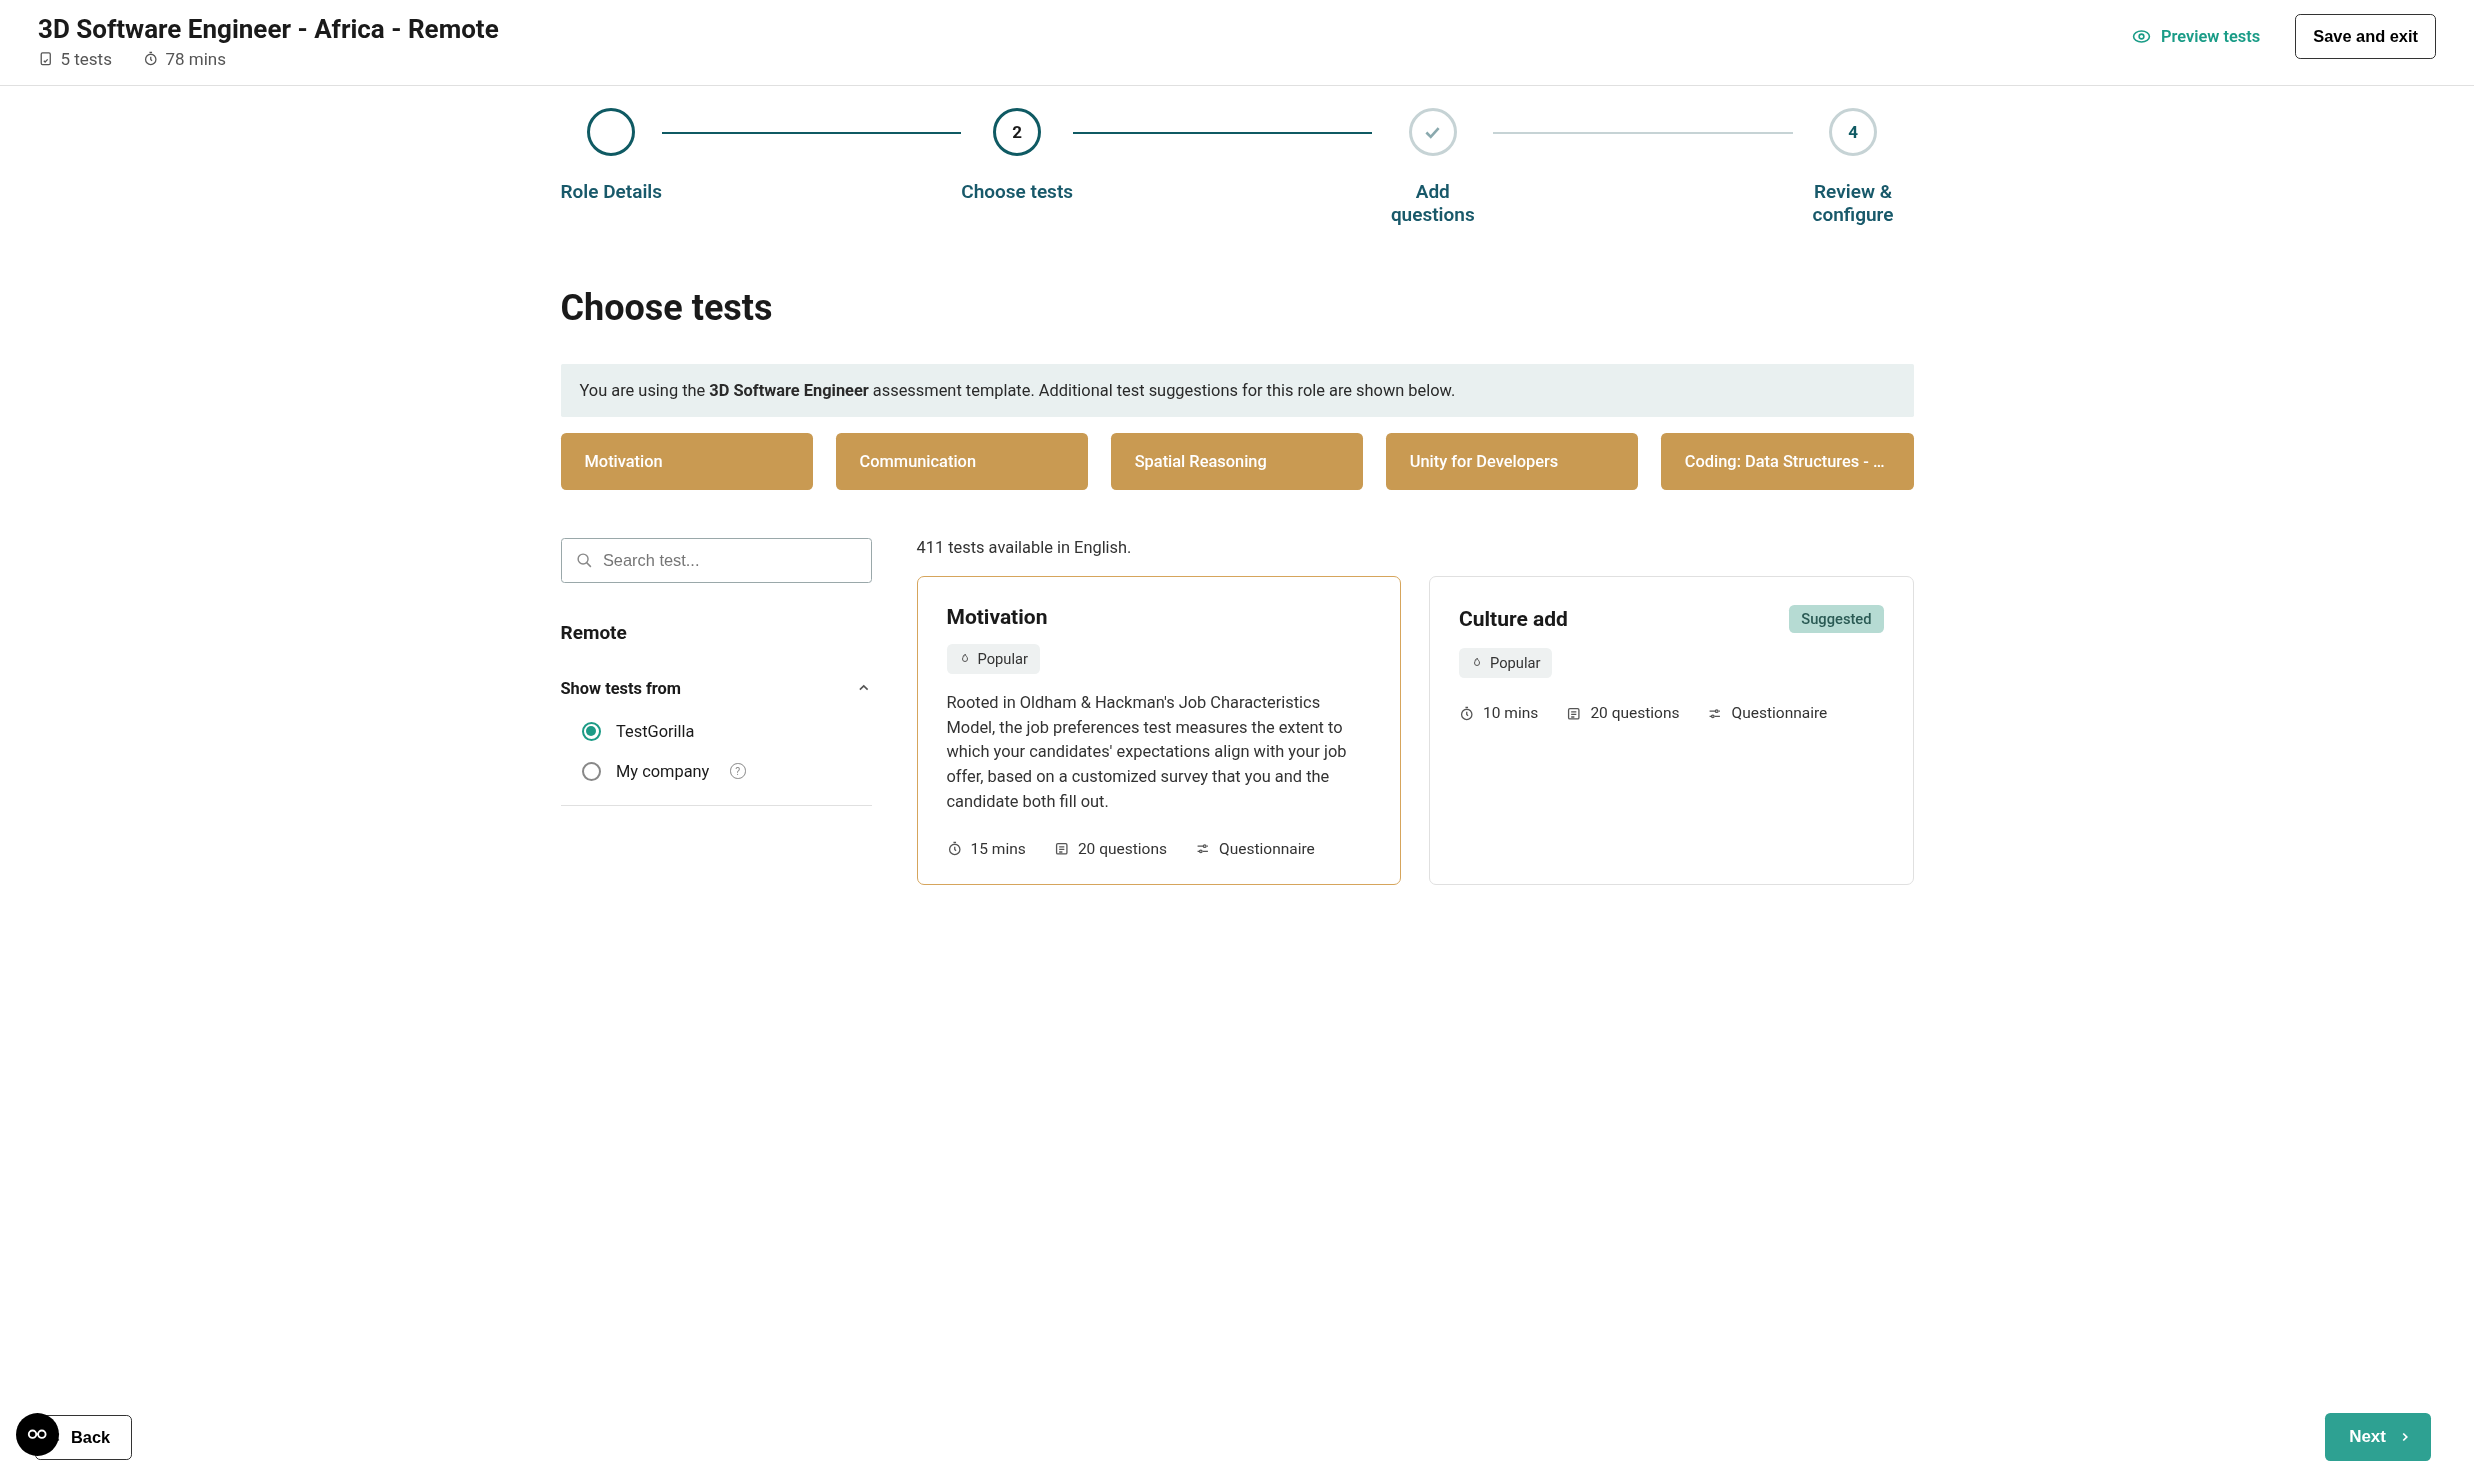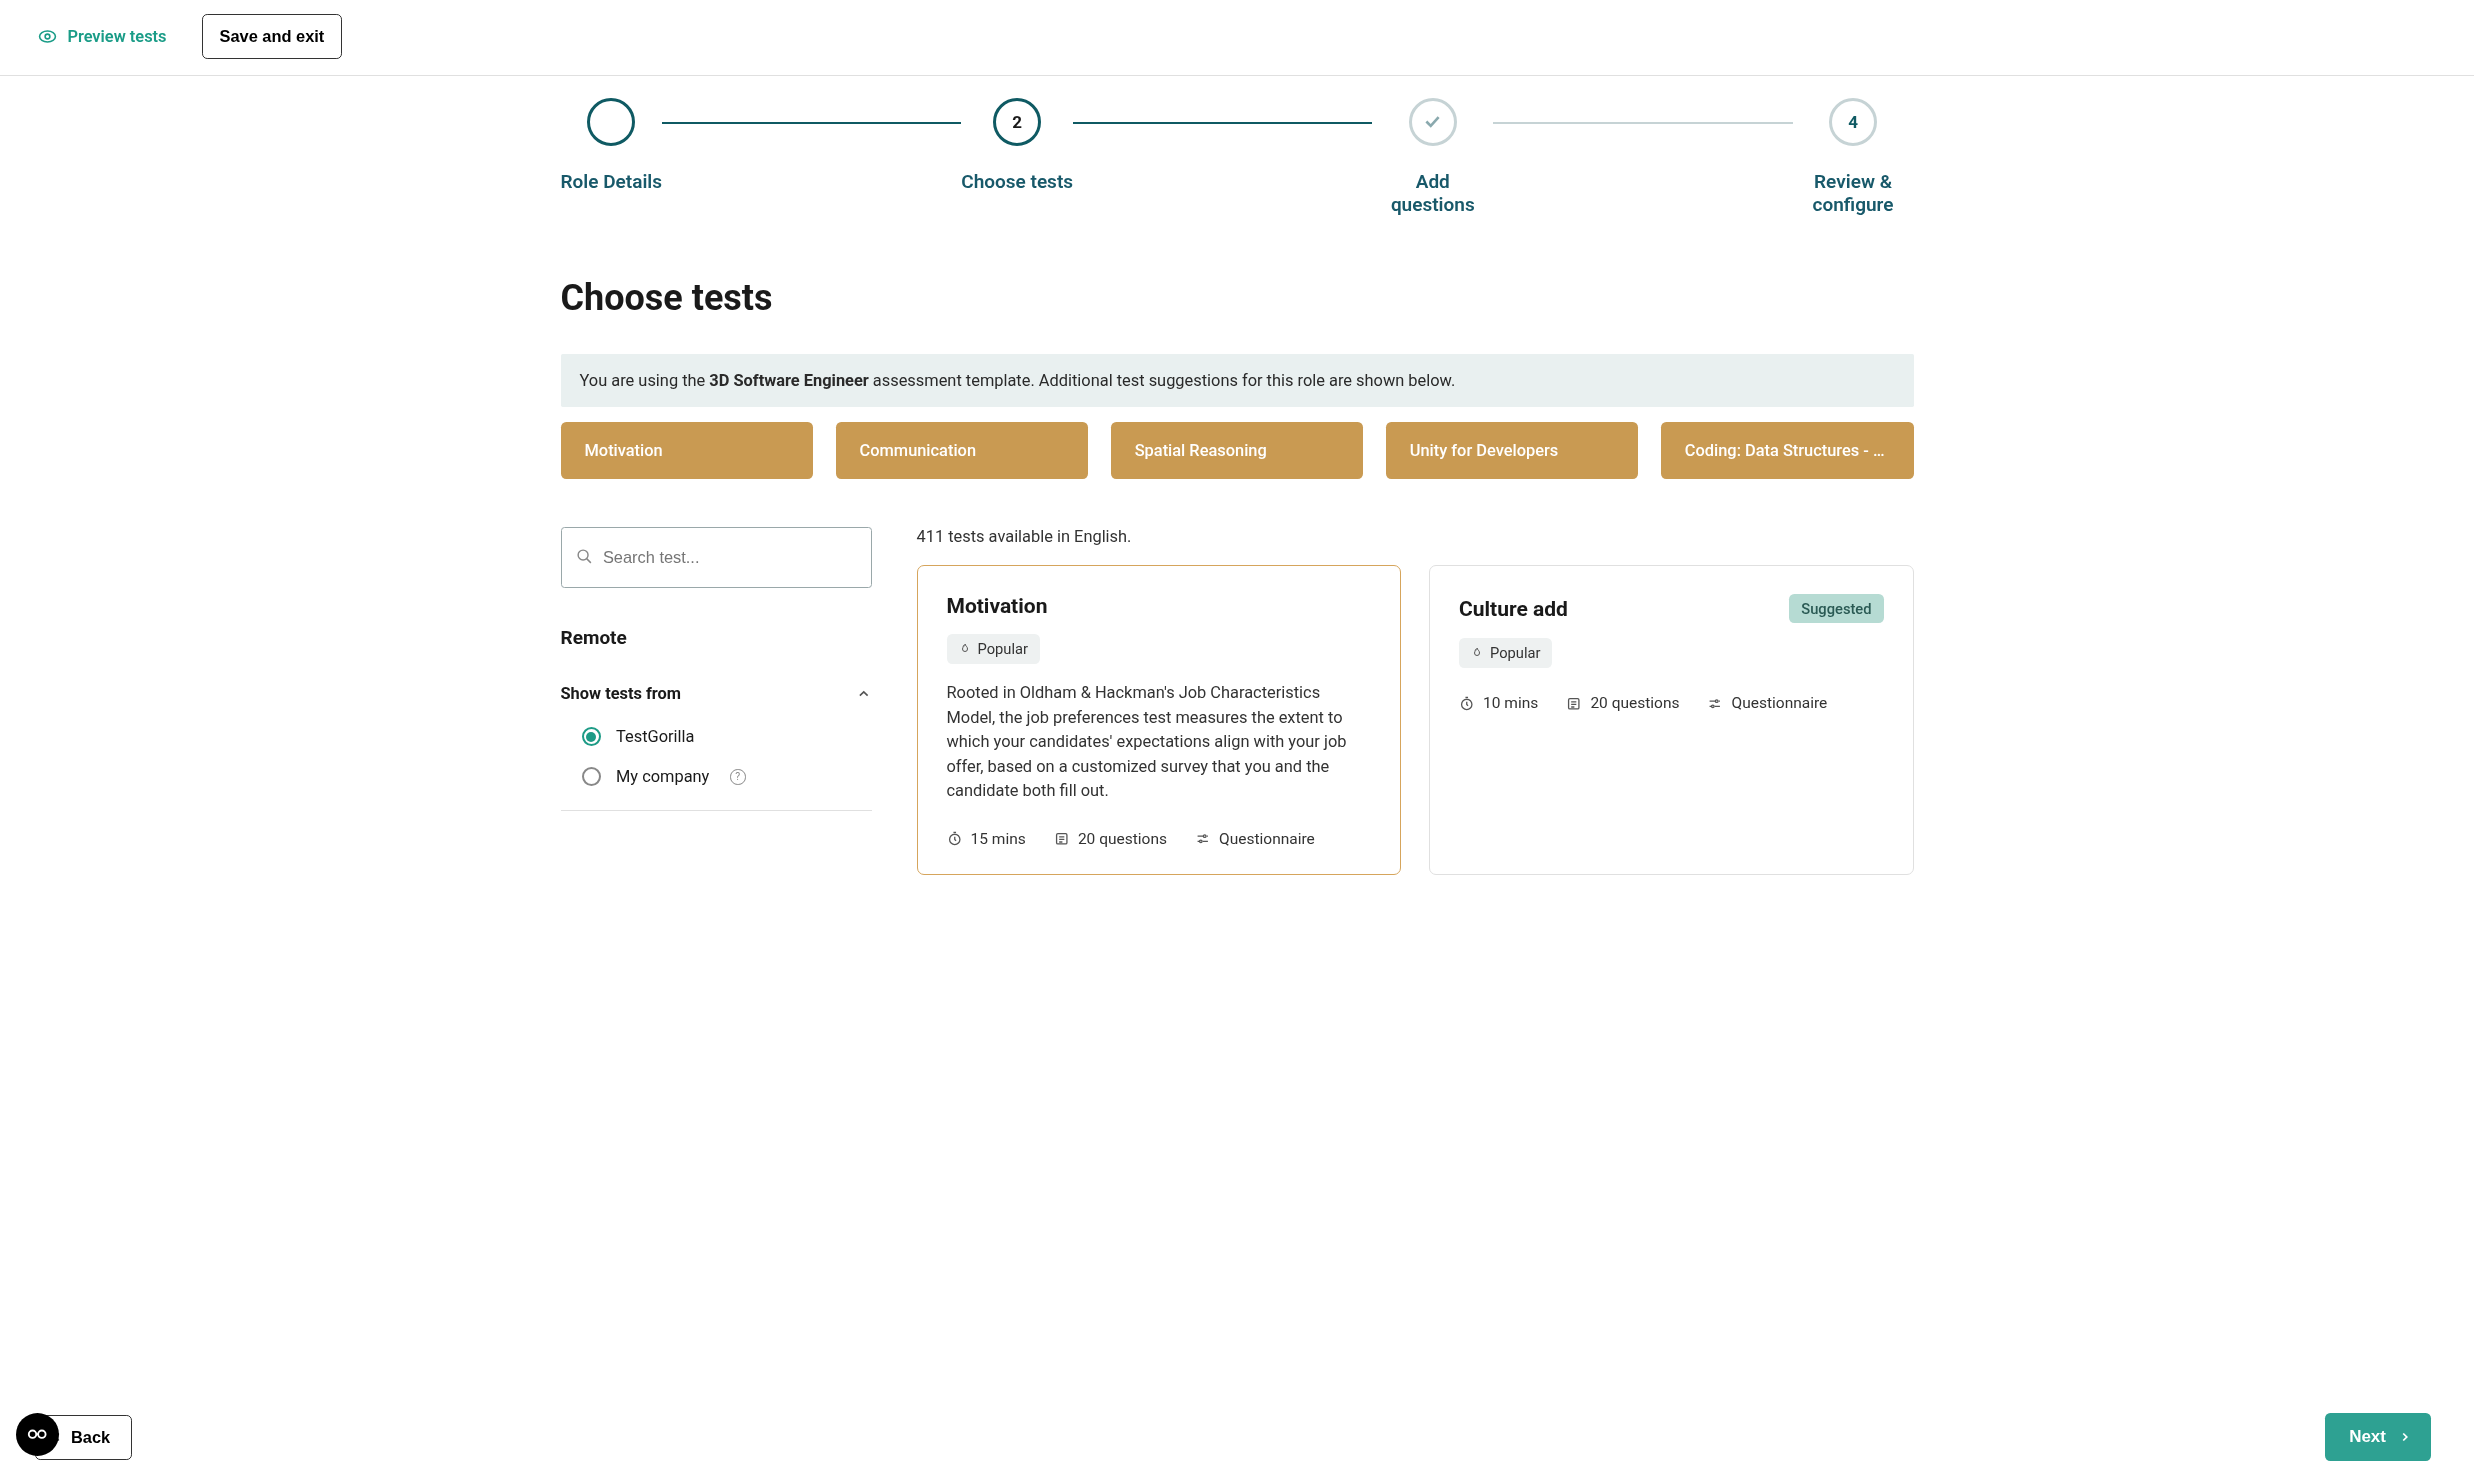--- a/index.html
+++ b/index.html
@@ -45,21 +45,21 @@
     .selected-tests { display: flex; gap: 22.4px; margin-bottom: 48px; }
     .selected-test-chip {
       flex: 1; background: #c99a52; color: #fff; font-size: 16.4px; font-weight: 500;
       padding: 19px 24px; border-radius: 5.2px; cursor: pointer; overflow: hidden; white-space: nowrap; text-overflow: ellipsis;
     }
     
     .main-row { display: flex; gap: 45px; }
     .sidebar { width: 311px; flex-shrink: 0; }
     .results-col { flex: 1; }
     
-    .search-box { border: 1.3px solid #9aa8aa; border-radius: 3.5px; display: flex; align-items: flex-start; padding: 20px 14px; gap: 10.4px; }
+    .search-box { border: 1.3px solid #9aa8aa; border-radius: 3.5px; display: flex; align-items: center; padding: 12px 14px; gap: 10.4px; }
     .search-input { border: none; outline: none; font-size: 16.4px; flex:1; color:#555; background: transparent; }
     
     .filters-heading { font-size: 19px; font-weight: 700; margin-top: 38px; }
     .filter-group-title { font-size: 16.4px; font-weight: 700; margin-top: 35px; display: flex; justify-content: space-between; align-items: center; cursor:pointer; }
     .filter-options { margin-top: 24px; display: flex; flex-direction: column; gap: 21px; padding-left: 21px; padding-bottom: 24px; border-bottom: 0.9px solid #e0e0e0;}
     .filter-option { display: flex; align-items: center; gap: 15.5px; font-size: 16.4px; cursor: pointer;}
     .radio { width: 19px; height: 19px; border: 2.2px solid #888; border-radius: 50%; display:flex; align-items:center; justify-content:center; }
     .radio.selected { border-color: #1d9b86; }
     .radio.selected::after { content:''; width: 10.4px; height: 10.4px; background:#1d9b86; border-radius:50%; }
     .help-circle { width:15.5px; height:15.5px; border:1.3px solid #888; border-radius:50%; display:inline-flex; align-items:center; justify-content:center; font-size:10.4px; color:#888; margin-left:5.2px;}
@@ -85,20 +85,43 @@
     .next-btn { background: #2ea192; color: #fff; border: none; padding: 14px 19px 14px 24px; font-size: 17px; font-weight: 600; border-radius: 5.2px; cursor: pointer; display:flex; align-items:center; gap:12px;}
     
     .fab { position: fixed; bottom: 24px; left: 15.5px; width: 43px; height: 43px; background: #000; border-radius: 50%; display:flex; align-items:center; justify-content:center; cursor:pointer;}
     
     svg { display: block; }
   </style>
 </head>
 <body>
 
 <div class="header">
+  <div class="header-left">
+    <div class="header-title">3D Software Engineer - Africa - Remote</div>
+    <div class="header-meta">
+      <div class="header-meta-item">
+        <span>
+          <svg width="15.5" height="15.5" viewBox="0 0 24 24" fill="none" stroke="#555" stroke-width="2">
+              <rect x="5" y="3" width="14" height="18" rx="2"></rect>
+              <path d="M9 15l2 2 4-4"></path>
+            </svg>
+        </span>
+        <span>5 tests</span>
+      </div>
+      <div class="header-meta-item">
+        <span>
+          <svg width="15.5" height="15.5" viewBox="0 0 24 24" fill="none" stroke="#555" stroke-width="2">
+              <circle cx="12" cy="13" r="8"></circle>
+              <path d="M12 9v4l2 2M10 2h4"></path>
+            </svg>
+        </span>
+        <span>78 mins</span>
+      </div>
+    </div>
+  </div>
   <div class="header-right">
     <div class="preview-link">
       <span>
         <svg width="19" height="19" viewBox="0 0 24 24" fill="none" stroke="#1a9c87" stroke-width="2">
             <ellipse cx="12" cy="12" rx="10" ry="7"></ellipse>
             <circle cx="12" cy="12" r="3"></circle>
           </svg>
       </span>
       <span>Preview tests</span>
     </div>

